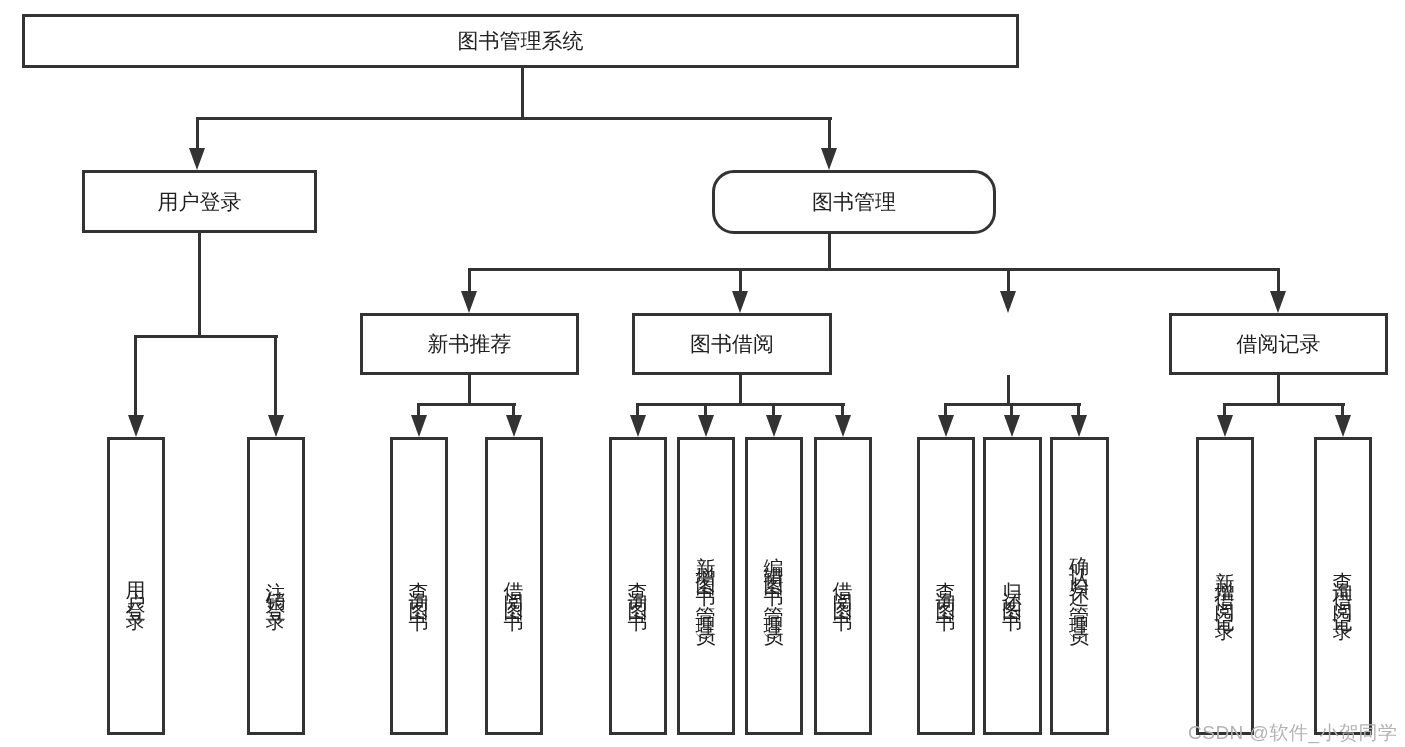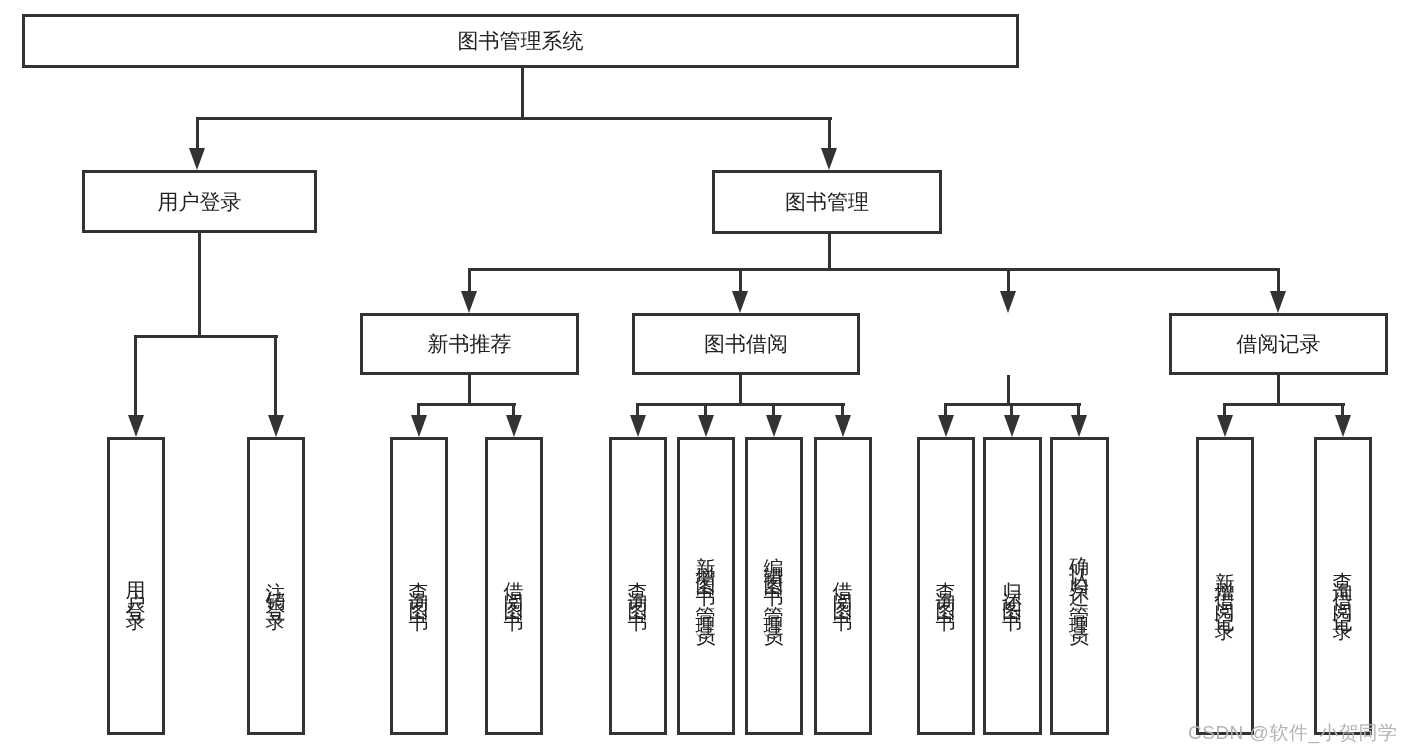--- a/index.html
+++ b/index.html
@@ -39,29 +39,29 @@
 <div class="canvas">
 
   <div class="node" style="left:22px; top:14px; width:997px; height:54px;">
     <span class="lbl">图书管理系统</span>
   </div>
 
   <div class="node" style="left:82px; top:170px; width:235px; height:63px;">
     <span class="lbl">用户登录</span>
   </div>
 
-  <div class="node" style="left:712px; top:170px; width:230px; height:64px;">
+  <div class="node" style="left:712px; top:170px; width:284px; height:64px;border-radius:22px;">
     <span class="lbl">图书管理</span>
   </div>
 
   <div class="node" style="left:360px; top:313px; width:219px; height:62px;">
     <span class="lbl">新书推荐</span>
   </div>
 
-  <div class="node" style="left:632px; top:313px; width:228px; height:62px;">
+  <div class="node" style="left:632px; top:313px; width:200px; height:62px;">
     <span class="lbl">图书借阅</span>
   </div>
 
 
   <div class="node" style="left:1169px; top:313px; width:219px; height:62px;text-align:right;">
     <span class="lbl">借阅记录</span>
   </div>
 
   <div class="node vnode" style="left:107px; top:437px; width:58px; height:298px;">
     <span class="lbl">用户登录</span>

